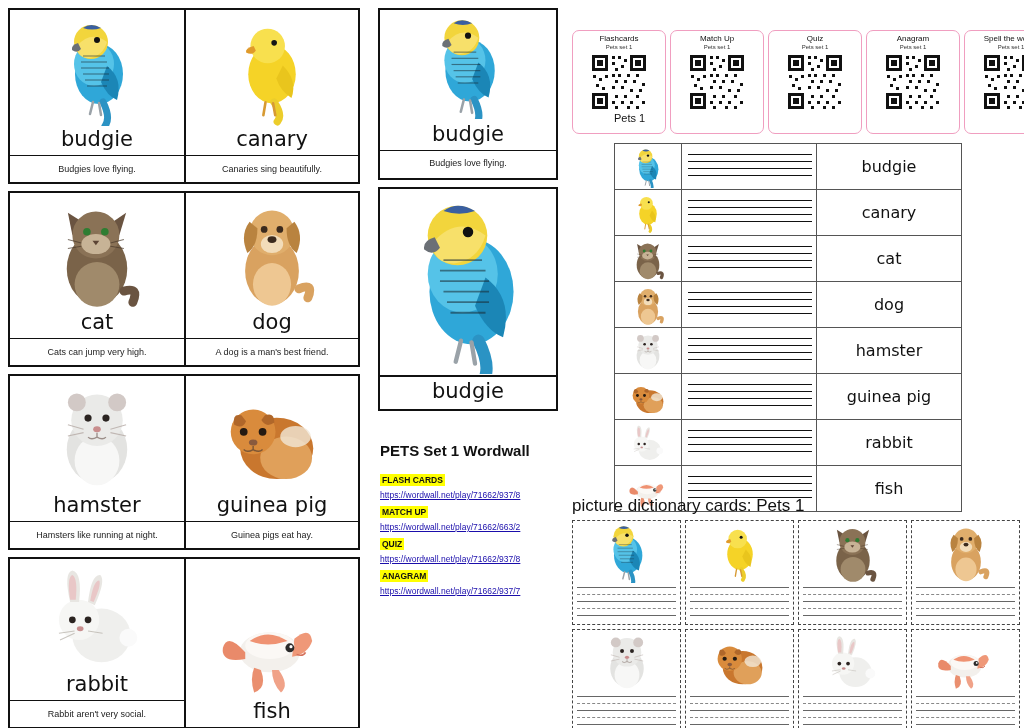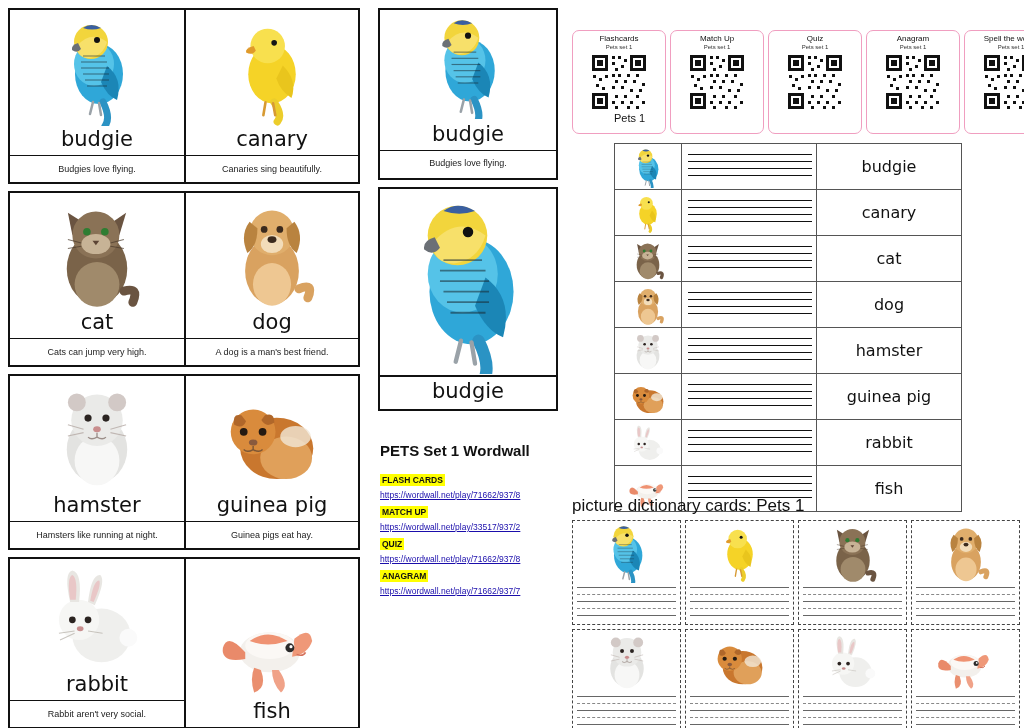--- a/index.html
+++ b/index.html
@@ -445,21 +445,21 @@
   </div>
 </div>
 
 <div class="abs" id="wordwall">
   <div class="ww-title">PETS Set 1 Wordwall</div>
 
   <span class="ww-label">FLASH CARDS</span>
   <a class="ww-link" href="#">https://wordwall.net/play/71662/937/8</a>
 
   <span class="ww-label">MATCH UP</span>
-  <a class="ww-link" href="#">https://wordwall.net/play/33517/937/2</a>
+  <a class="ww-link" href="#">https://wordwall.net/play/71662/663/2</a>
 
   <span class="ww-label">QUIZ</span>
   <a class="ww-link" href="#">https://wordwall.net/play/71662/937/8</a>
 
   <span class="ww-label">ANAGRAM</span>
   <a class="ww-link" href="#">https://wordwall.net/play/71662/937/7</a>
 </div>
 
 <div class="abs" id="qr-strip">
   <div class="qr-card">

